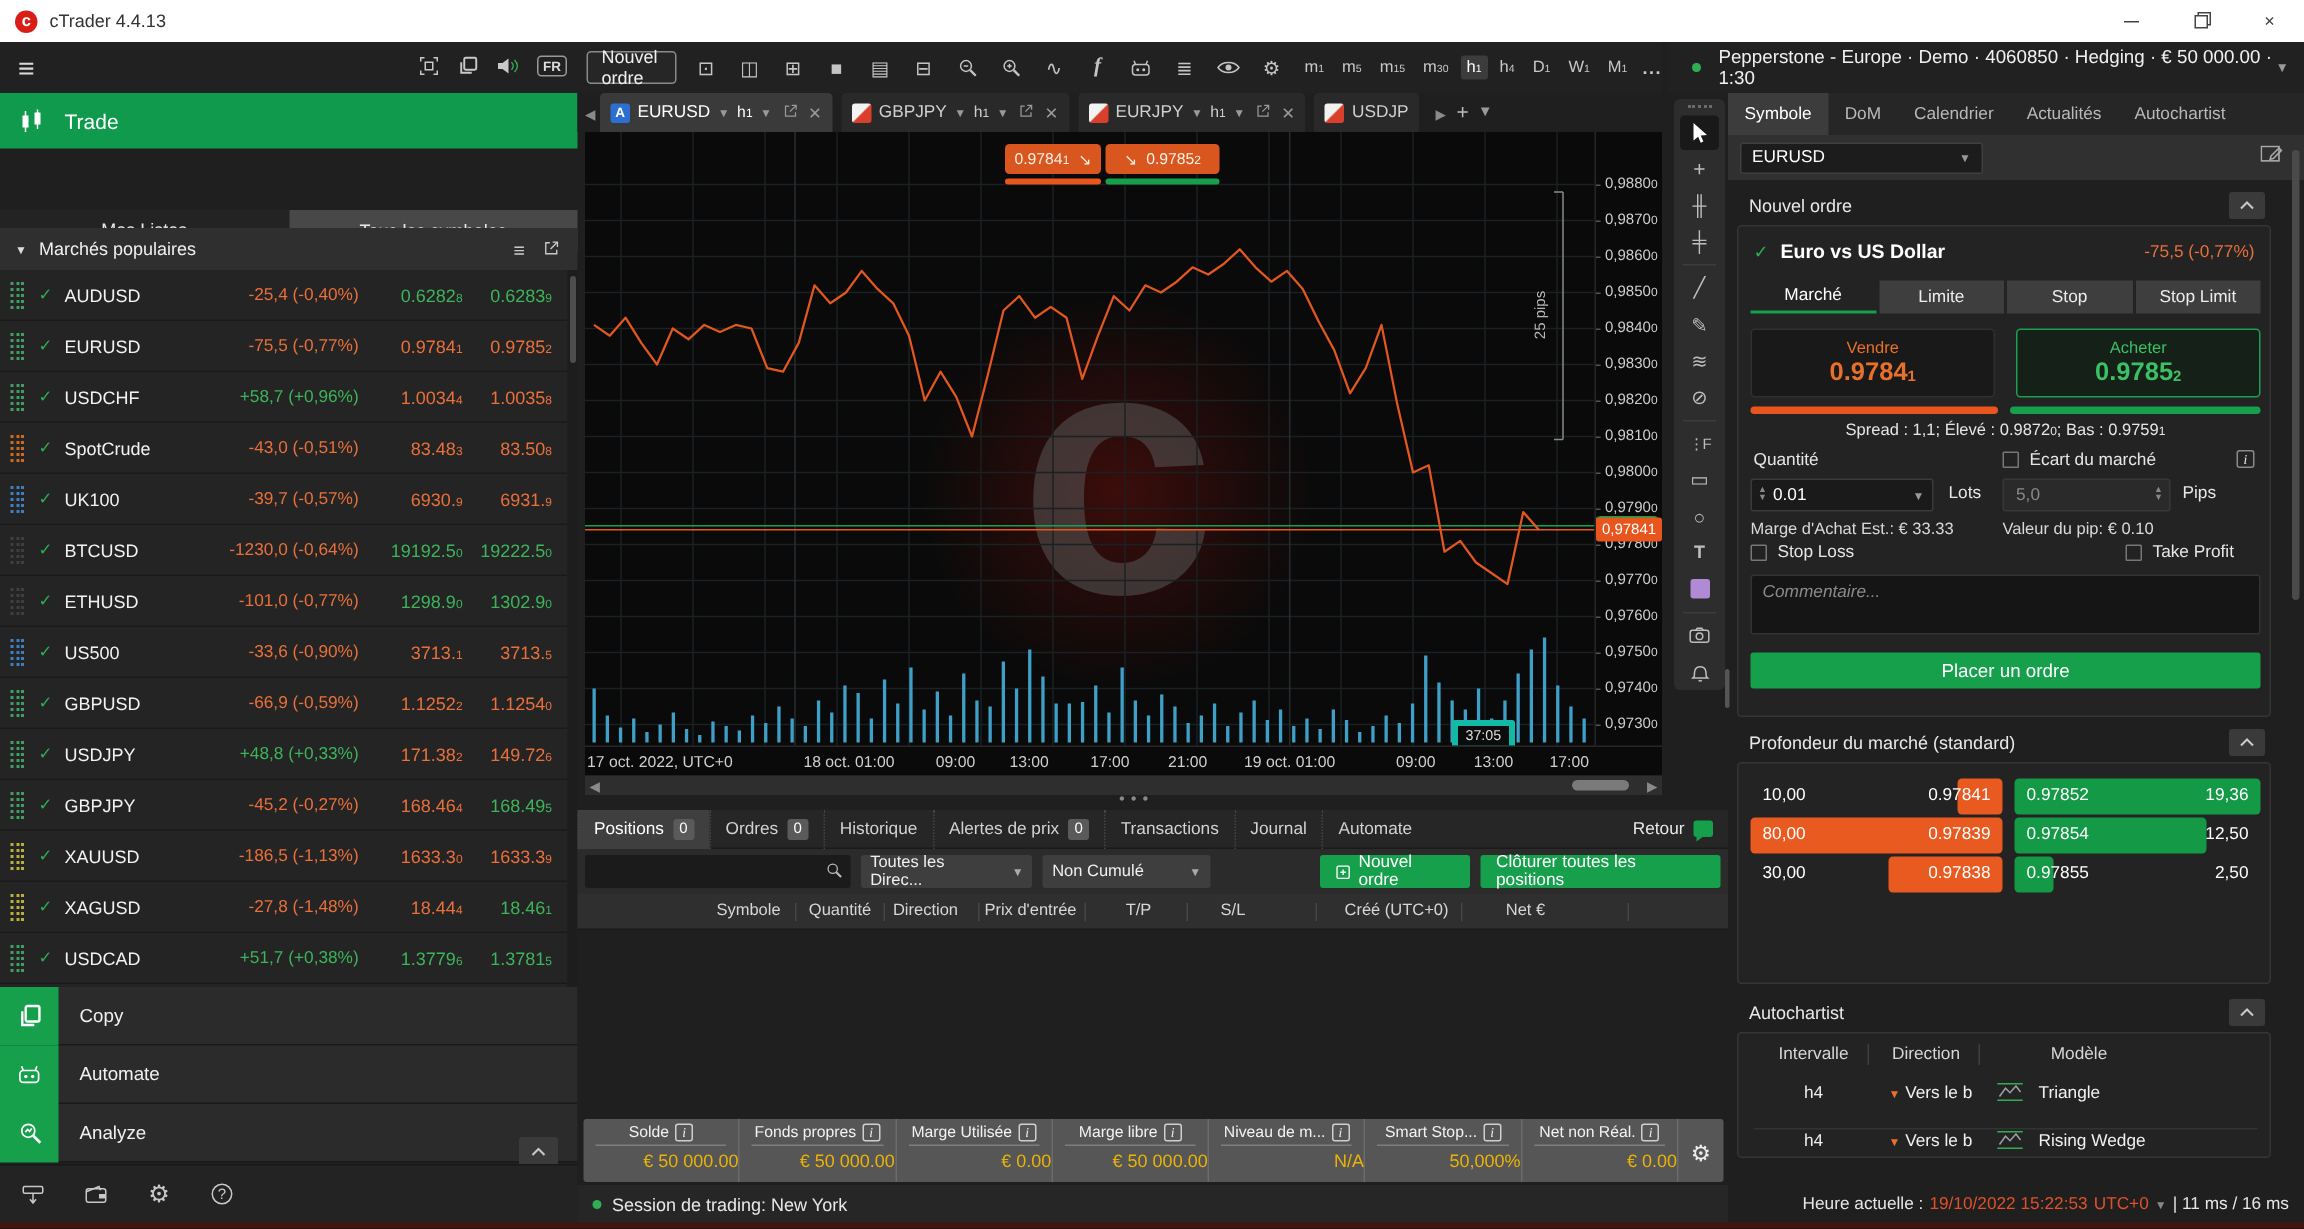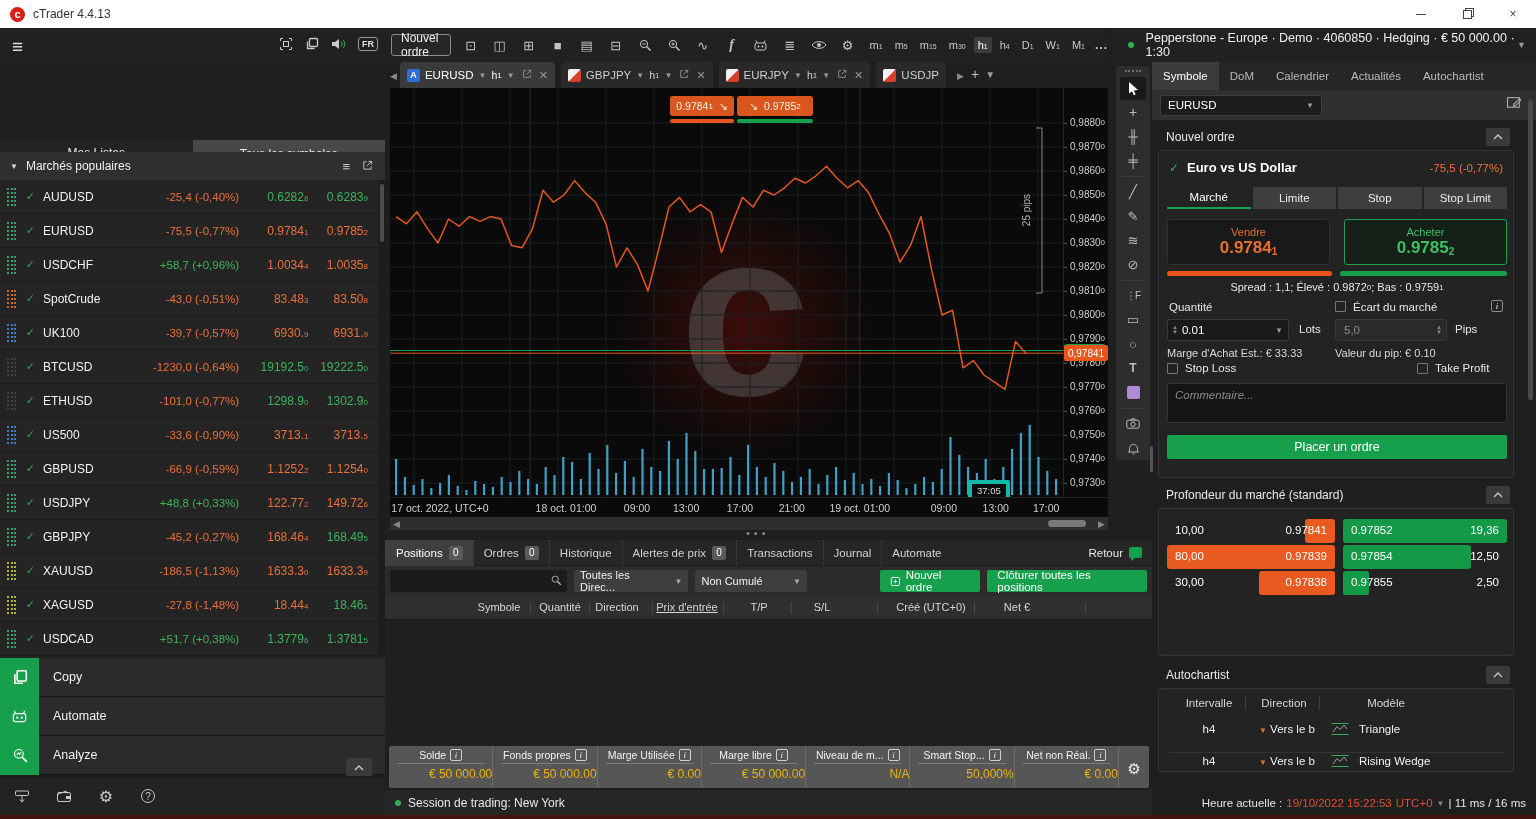--- a/index.html
+++ b/index.html
@@ -232,20 +232,29 @@
         </svg>
       </span>
       <span class="tool-ic">
         <svg width="16" height="12" viewBox="0 0 16 12">
           <path d="M1 4 H4 L8 1 V11 L4 8 H1 Z" fill="currentColor"></path>
           <path d="M10 3.5 C11.5 5 11.5 7 10 8.5 M12 2 C14.5 4.5 14.5 7.5 12 10" stroke="#2fae53" fill="none"></path>
         </svg>
       </span>
       <span class="fr-chip">FR</span>
     </div>
+  <div class="abs trade-header">
+    <svg width="16" height="18" viewBox="0 0 16 18" style="margin-left:13px">
+        <rect x="2" y="5" width="4" height="8" fill="#fff"></rect>
+        <line x1="4" y1="2" x2="4" y2="16" stroke="#fff"></line>
+        <rect x="10" y="3" width="4" height="8" fill="#fff"></rect>
+        <line x1="12" y1="1" x2="12" y2="14" stroke="#fff"></line>
+      </svg>
+    <span class="trade-label">Trade</span>
+  </div>
   <div class="abs list-tabs">
     <div class="ltab active">Mes Listes</div>
     <div class="ltab inactive">Tous les symboles</div>
   </div>
   <div class="abs group-header">
     <span class="caret">▼</span>
     <span class="glabel">Marchés populaires</span>
     <span class="gic">≡</span>
     <span class="gic"><svg width="11" height="11" viewBox="0 0 12 12" fill="none" stroke="currentColor">
           <path d="M5 2 H2 V10 H10 V7"></path>
@@ -378,21 +387,21 @@
           <span>1.1254</span>
           <span class="sub">0</span>
         </span>
       </div>
       <div class="symrow">
         <span class="sym-ic" style="background-image: repeating-linear-gradient(rgb(63, 158, 99) 0px, rgb(63, 158, 99) 2px, transparent 2px, transparent 4px), repeating-linear-gradient(rgb(63, 158, 99) 0px, rgb(63, 158, 99) 2px, transparent 2px, transparent 4px), repeating-linear-gradient(rgb(63, 158, 99) 0px, rgb(63, 158, 99) 2px, transparent 2px, transparent 4px); background-position: 0px 0px, 3.5px 0px, 7px 0px;"></span>
         <span class="checkmark">✓</span>
         <span class="symname">USDJPY</span>
         <span class="symchg up">+48,8 (+0,33%)</span>
         <span class="symprice dn">
-          <span>122.77</span>
+          <span>171.38</span>
           <span class="sub">2</span>
         </span>
         <span class="symprice dn">
           <span>149.72</span>
           <span class="sub">6</span>
         </span>
       </div>
       <div class="symrow">
         <span class="sym-ic" style="background-image: repeating-linear-gradient(rgb(63, 158, 99) 0px, rgb(63, 158, 99) 2px, transparent 2px, transparent 4px), repeating-linear-gradient(rgb(63, 158, 99) 0px, rgb(63, 158, 99) 2px, transparent 2px, transparent 4px), repeating-linear-gradient(rgb(63, 158, 99) 0px, rgb(63, 158, 99) 2px, transparent 2px, transparent 4px); background-position: 0px 0px, 3.5px 0px, 7px 0px;"></span>
         <span class="checkmark">✓</span>
@@ -908,21 +917,21 @@
         <span>Nouvel ordre</span>
       </div>
       <div class="gbtn">
           <span>Clôturer toutes les positions</span>
         </div>
     </div>
     <div class="pos-thead" id="pos-thead">
         <span class="pth" style="left: 64px;">Symbole</span>
         <span class="pth" style="left: 125px;">Quantité</span>
         <span class="pth" style="left: 182px;">Direction</span>
-        <span class="pth" style="left: 252px; text-decoration: underline;">Prix d'entrée</span>
+        <span class="pth" style="left: 252px;">Prix d'entrée</span>
         <span class="pth" style="left: 324px;">T/P</span>
         <span class="pth" style="left: 387px;">S/L</span>
         <span class="pth" style="left: 496px;">Créé (UTC+0)</span>
         <span class="pth" style="left: 582px;">Net €</span>
         <span class="psep" style="left: 145px;"></span>
         <span class="psep" style="left: 204px;"></span>
         <span class="psep" style="left: 267px;"></span>
         <span class="psep" style="left: 338px;"></span>
         <span class="psep" style="left: 406px;"></span>
         <span class="psep" style="left: 492px;"></span>

